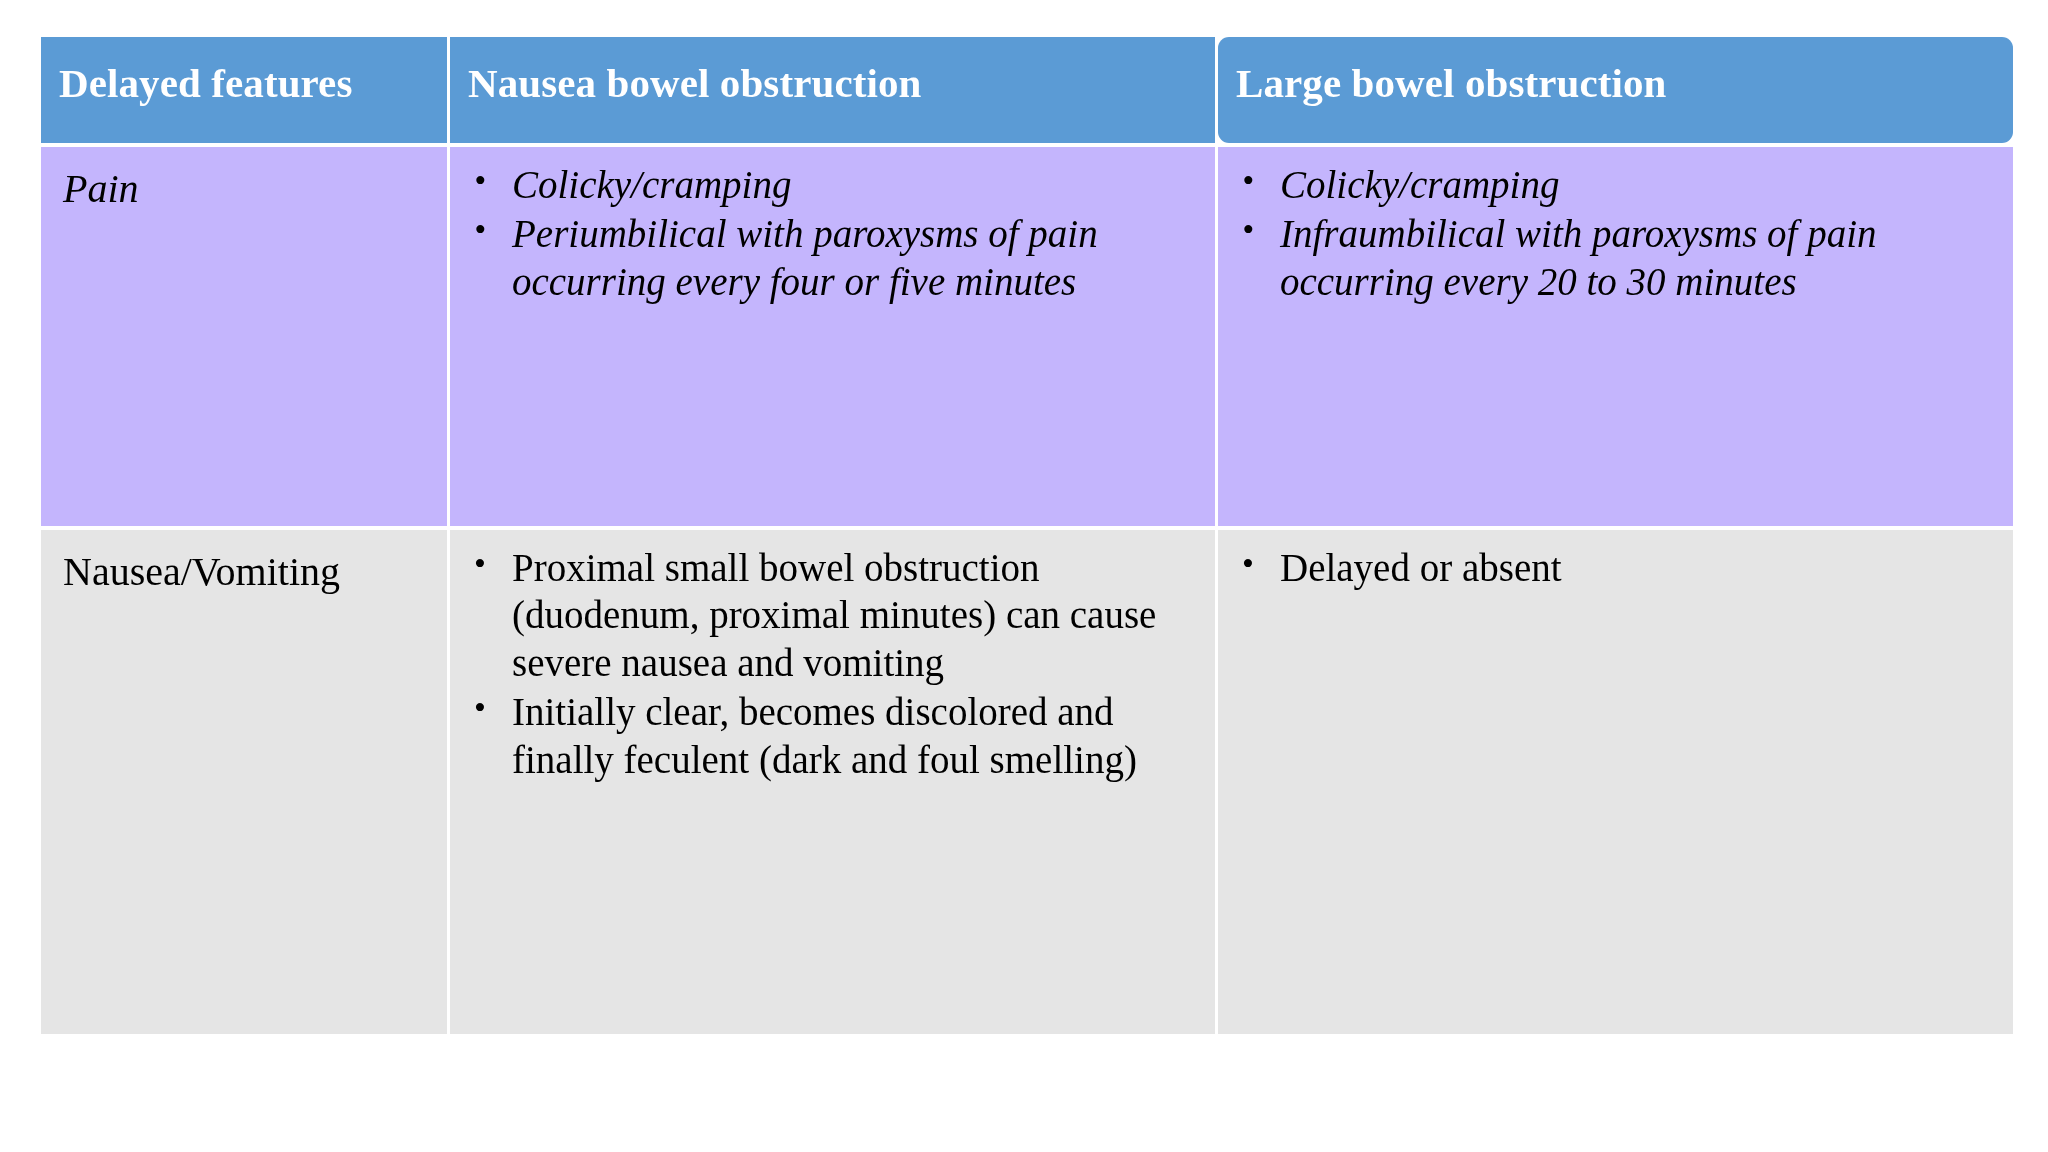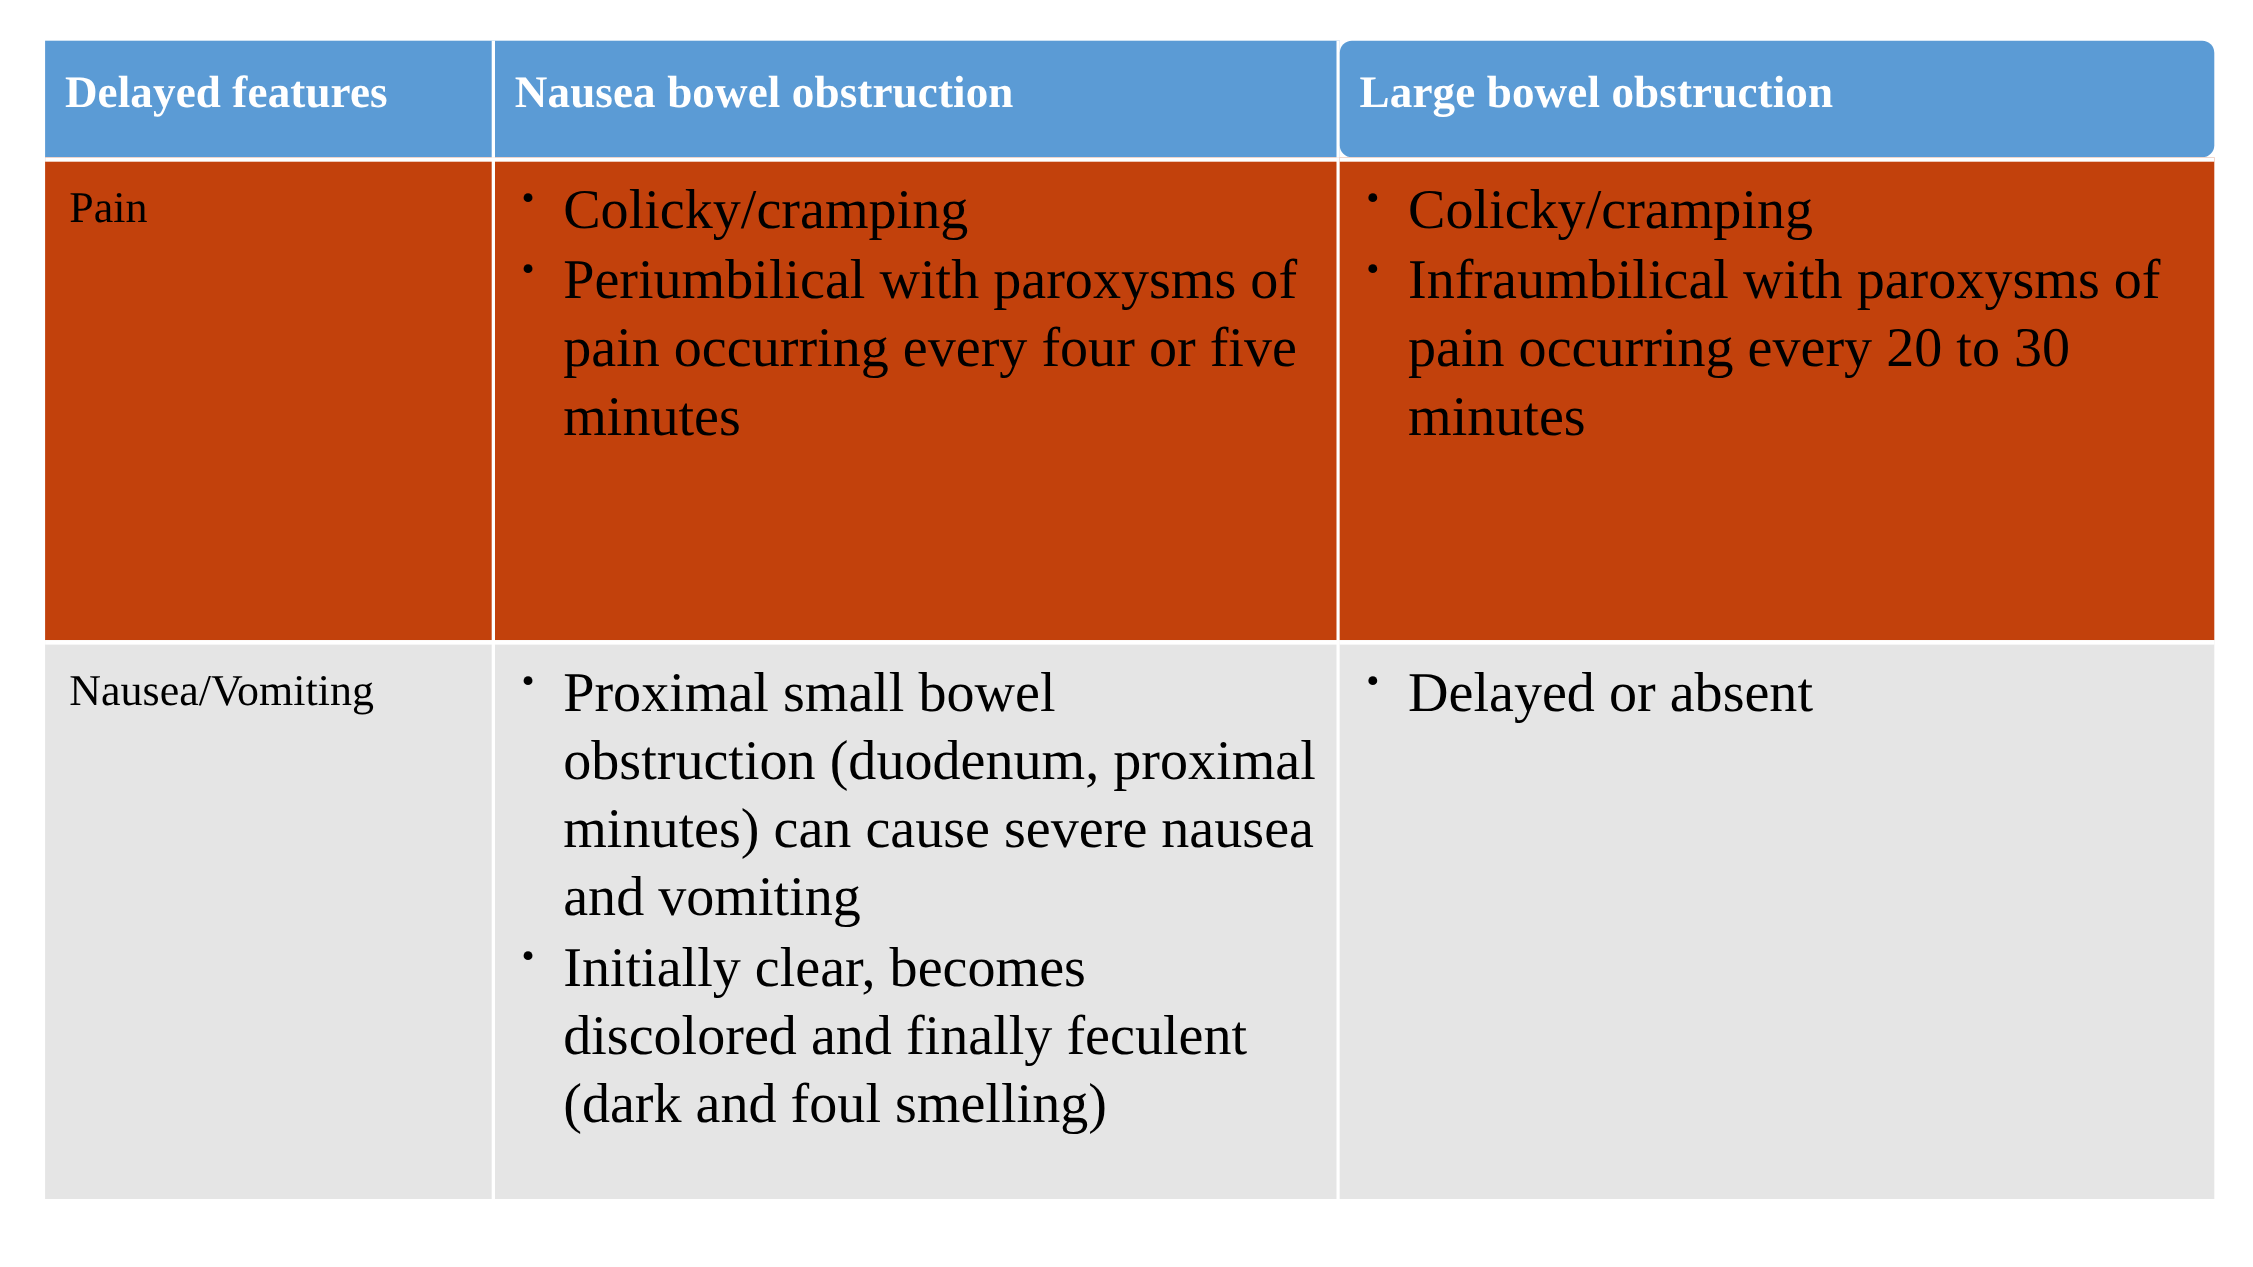--- a/index.html
+++ b/index.html
@@ -58,22 +58,23 @@
     padding: 14px 16px 16px 16px;
     border-right: 3px solid #ffffff;
     border-top: 4px solid #ffffff;
     color: #000000;
     font-size: 39px;
     line-height: 1.21;
   }
   tbody td:last-child { border-right: none; }
 
   tbody tr.row-pain td {
-    background: #c2410c;
-    height: 439px;
+    background: #c4b5fd;
+    height: 383px;
+    font-style: italic;
   }
   tbody tr.row-nausea td {
     background: #e5e5e5;
     height: 508px;
   }
 
   .feature-label {
     font-size: 40px;
     line-height: 1.18;
     padding-top: 4px;
@@ -83,21 +84,21 @@
 
   ul.bullets {
     margin: 0;
     padding: 0;
     list-style: none;
   }
   ul.bullets li {
     position: relative;
     padding-left: 46px;
     margin: 0 0 2px 0;
-    font-size: 51px;
+    font-size: 39px;
     line-height: 1.215;
   }
   ul.bullets li::before {
     content: "\2022";
     position: absolute;
     left: 8px;
     top: -2px;
     font-size: 34px;
     line-height: 1.32;
     color: #000000;

